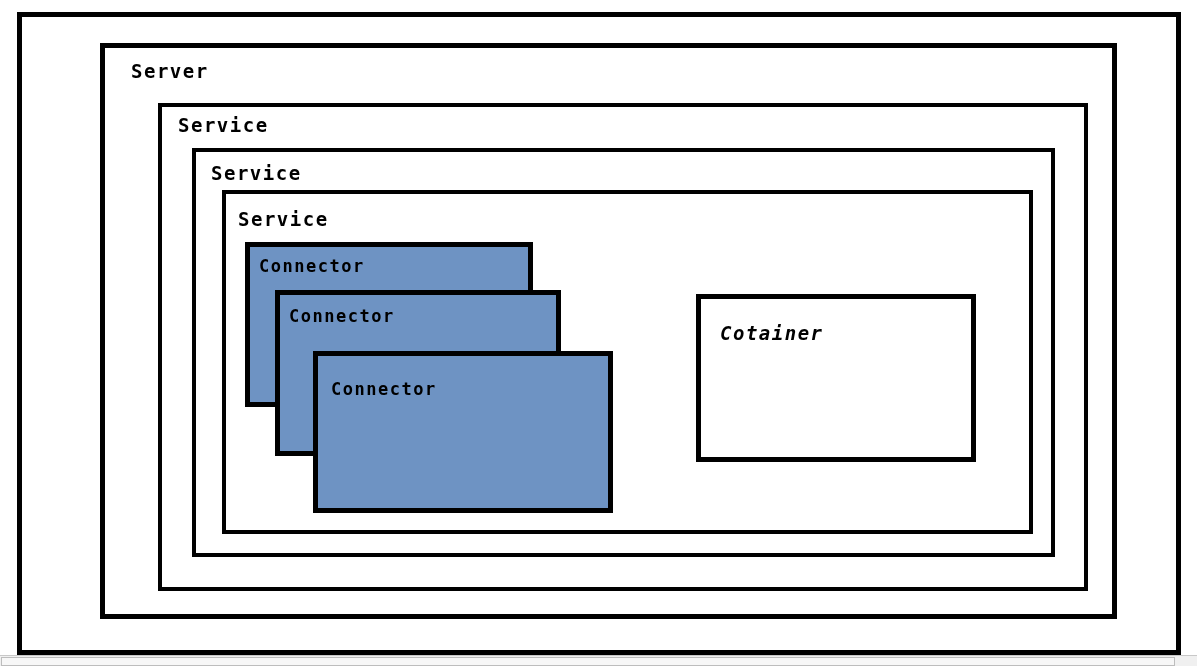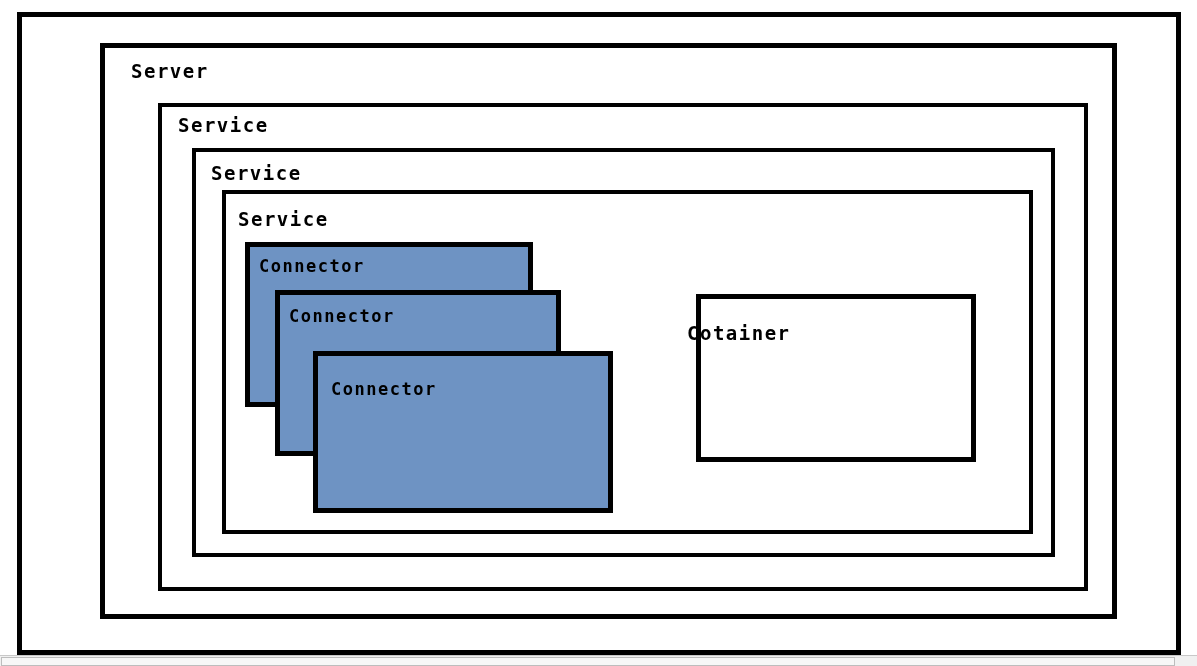--- a/index.html
+++ b/index.html
@@ -138,23 +138,24 @@
   }
   
   #box-container {
     left: 696px;
     top: 294px;
     width: 280px;
     height: 168px;
     border-width: 5px;
   }
   #label-container {
-    left: 687px;
+    left: 720px;
     top: 322px;
     font-size: 19px;
+    font-style: italic;
   }
   
   #scrollbar-track {
     position: absolute;
     left: 0px;
     top: 655px;
     width: 1197px;
     height: 11px;
     background: #f0f0f0;
     border-top: 1px solid #c8c8c8;

